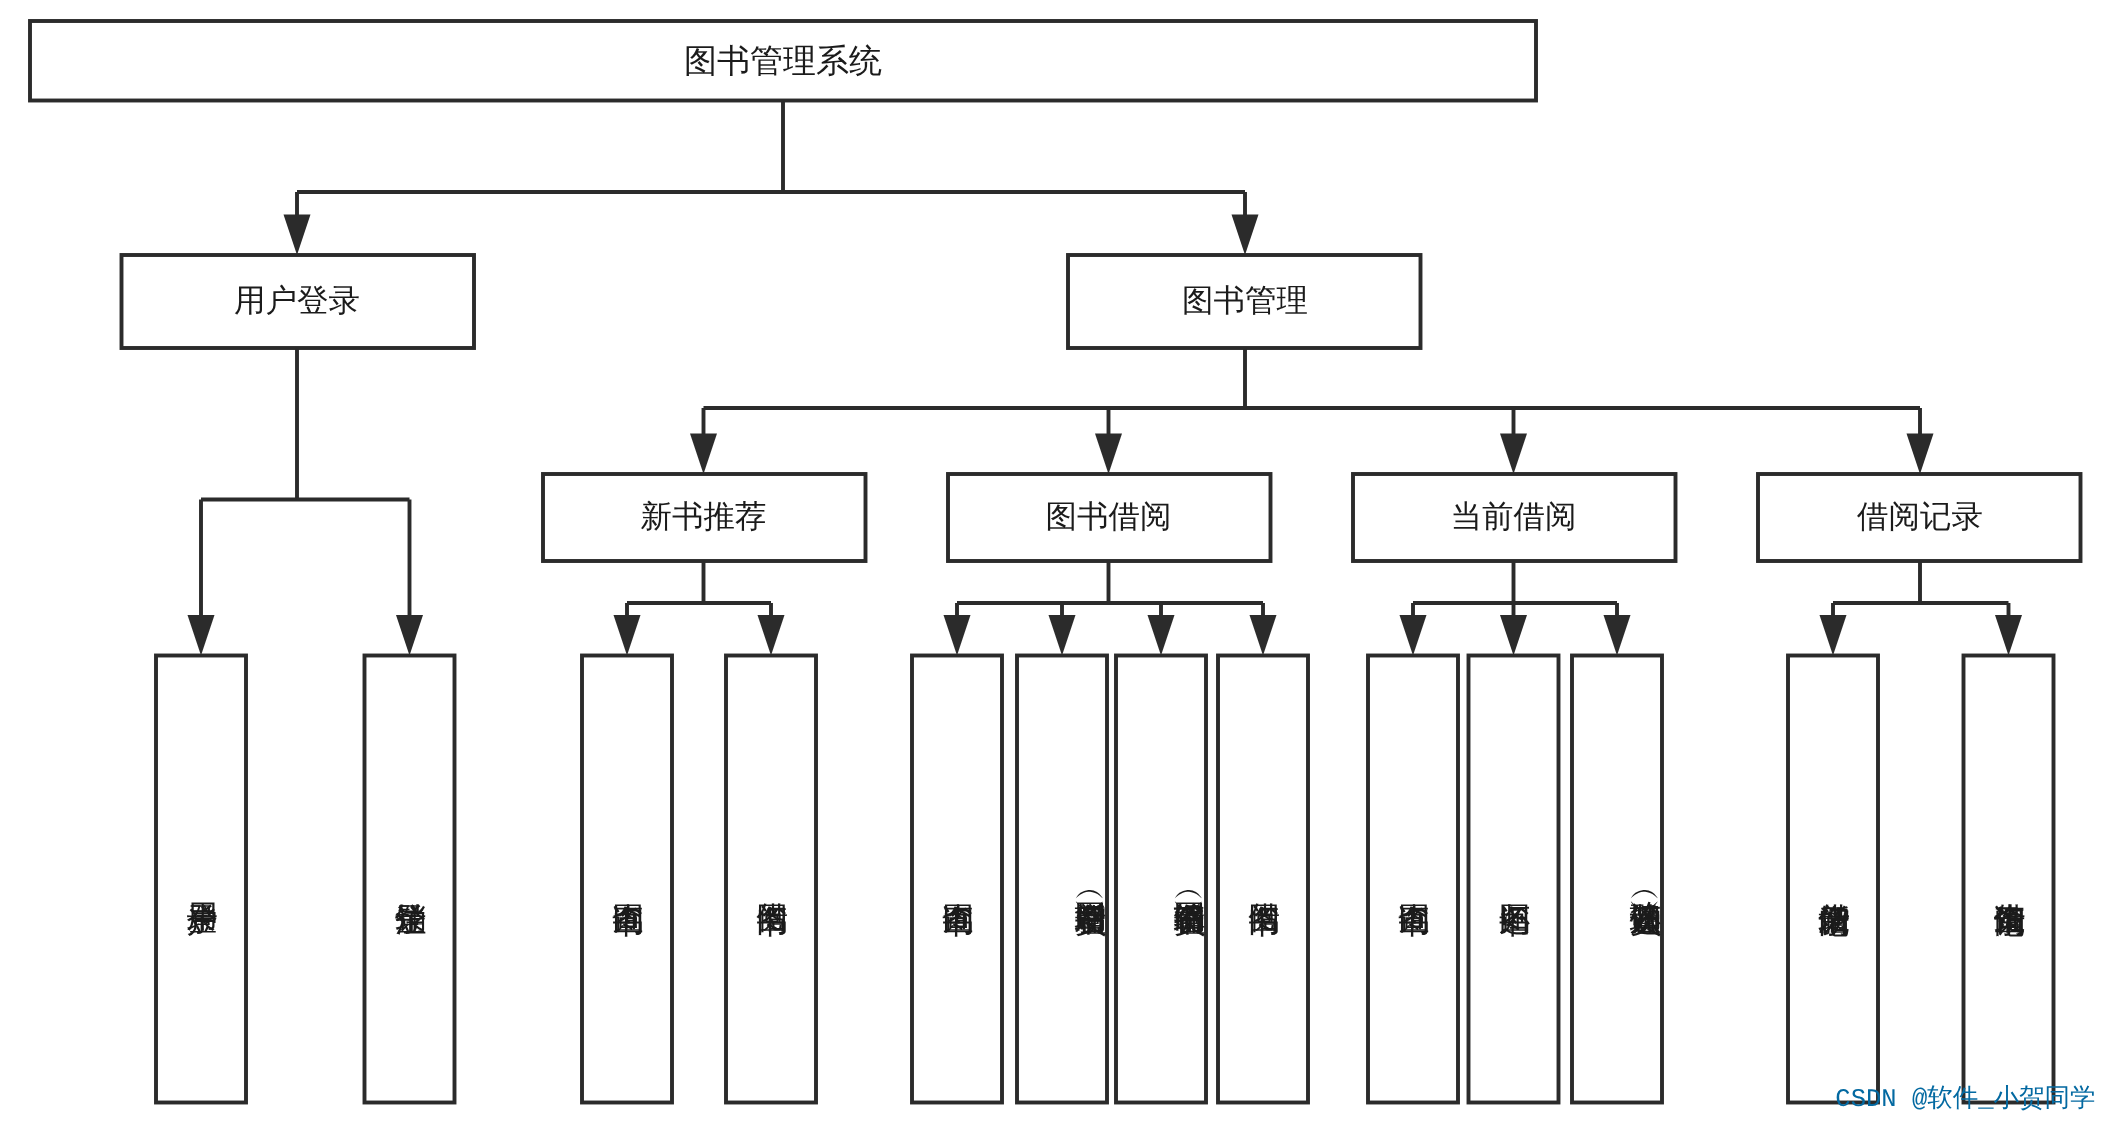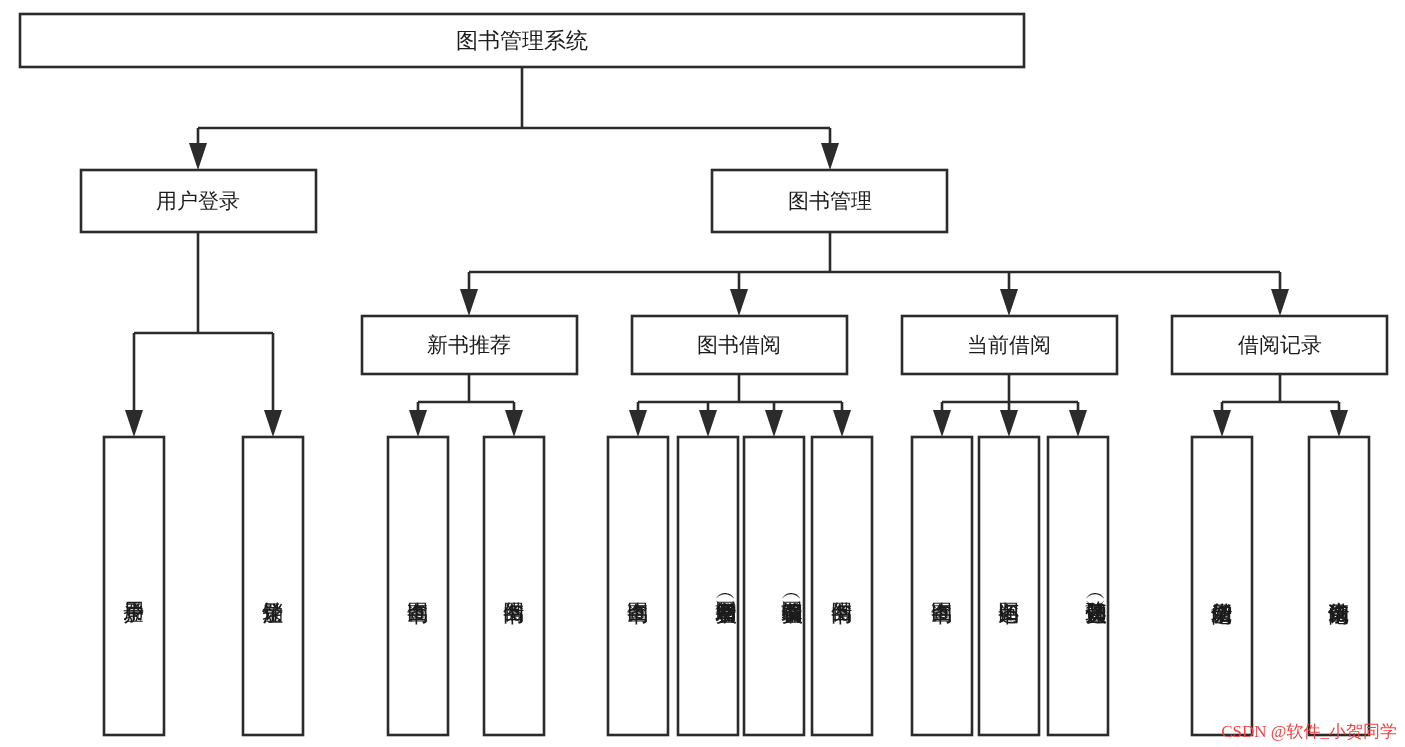--- a/index.html
+++ b/index.html
@@ -66,23 +66,23 @@
     display: flex;
     align-items: center;
     justify-content: center;
     letter-spacing: 0.5px;
     pointer-events: none;
   }
   .watermark {
     position: absolute;
     right: 8px;
     bottom: 4px;
-    font-family: Liberation Serif, serif;
+    font-family: Liberation Mono, monospace;
     font-size: 17px;
-    color: #ef4444;
+    color: #0369a1;
     white-space: nowrap;
   }
 </style>
 </head>
 <body>
 
 <div id="diagram-root">
 
   <svg id="diagram-svg" viewBox="0 0 1405 747">
 

